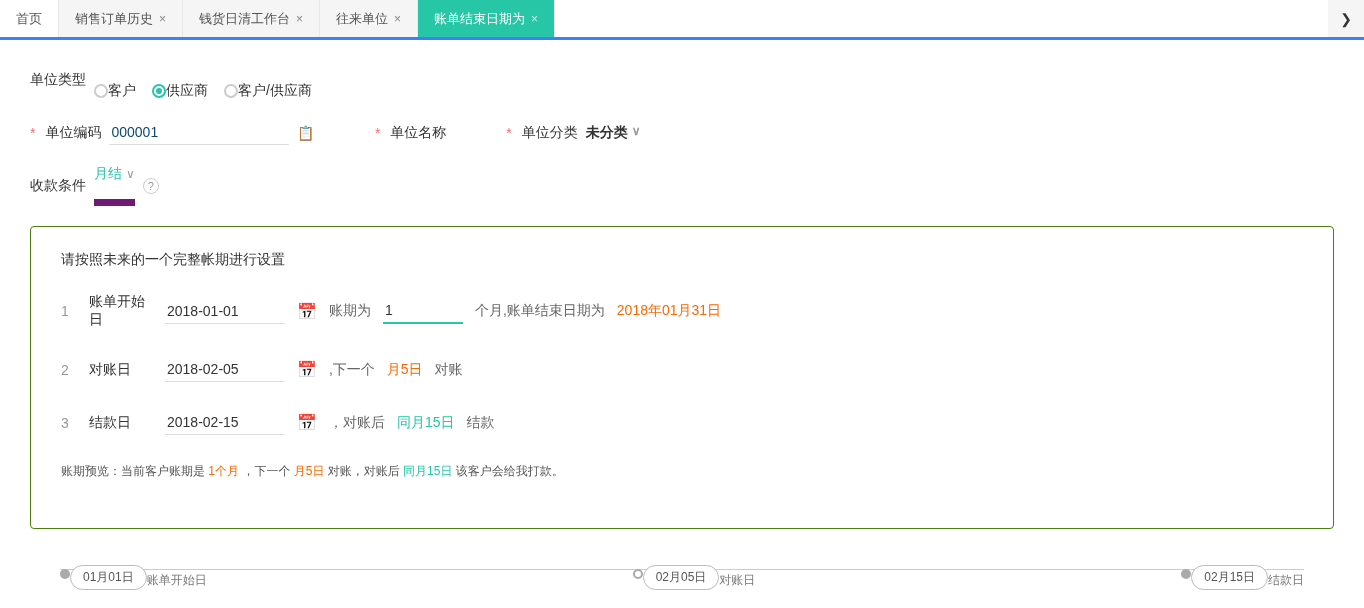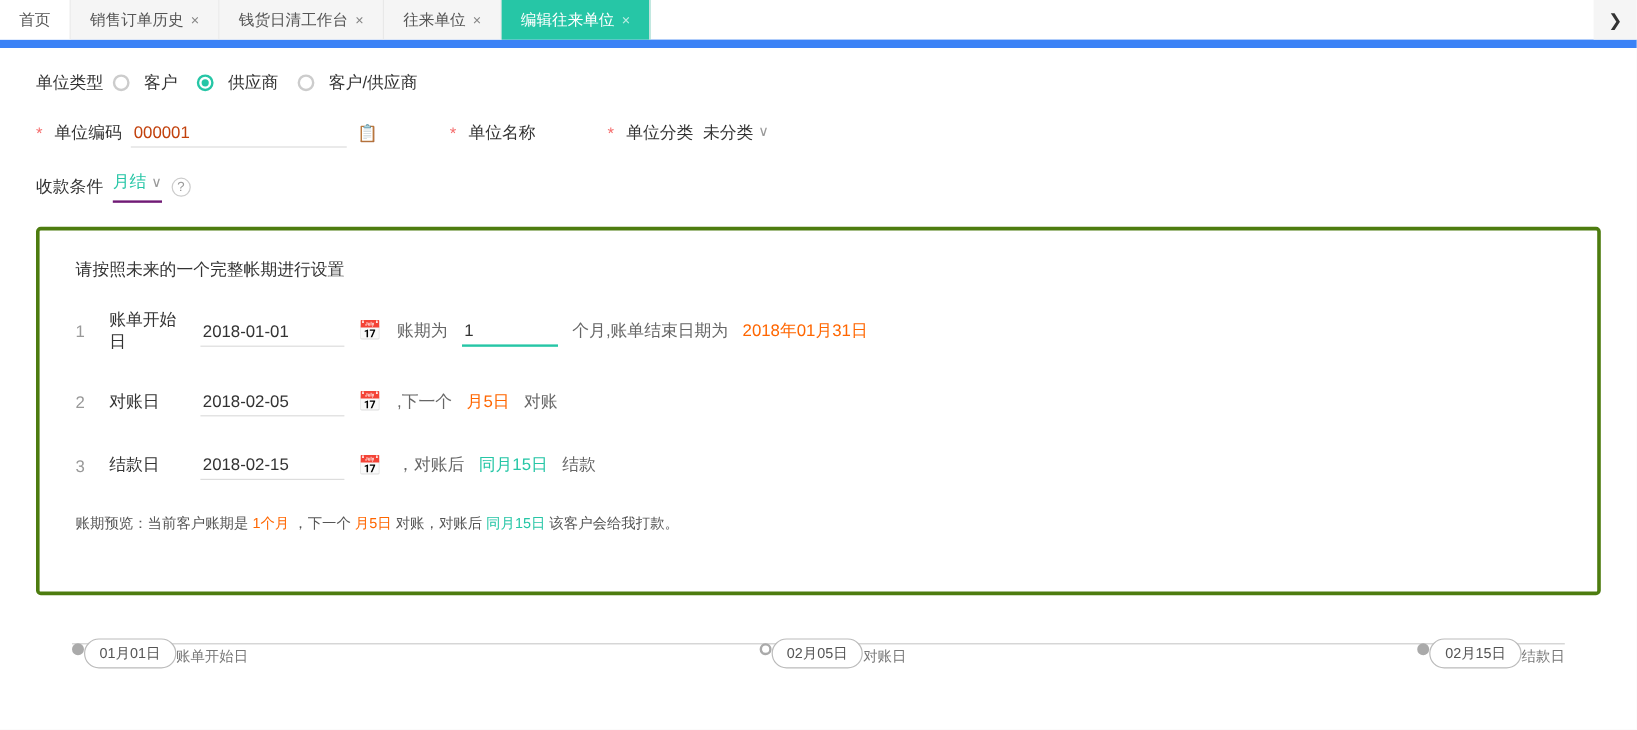--- a/index.html
+++ b/index.html
@@ -3,21 +3,21 @@
   <meta charset="utf-8">
   <style>
     * { box-sizing: border-box; margin: 0; padding: 0; }
     body { font-family: 'PingFang SC', 'Microsoft YaHei', sans-serif; font-size: 14px; color: #333; background: #f5f5f5; }
 
     
     .tab-bar {
       display: flex;
       align-items: stretch;
       background: #fff;
-      border-bottom: 7px solid #3b82f6;
+      border-bottom: 3px solid #3b82f6;
       height: 40px;
     }
     .tab-item {
       display: flex;
       align-items: center;
       padding: 0 16px;
       cursor: pointer;
       color: #555;
       font-size: 13px;
       border-right: 1px solid #e8e8e8;
@@ -73,22 +73,23 @@
       margin-right: 2px;
     }
     .radio-group {
       display: flex;
       gap: 16px;
       align-items: center;
     }
     .radio-item {
       display: flex;
       align-items: center;
-      gap: 12px;
-      cursor: pointer;
+      gap: 0;
+      cursor: pointer;
+      margin-top: 22px;
     }
     .radio-circle {
       width: 14px;
       height: 14px;
       border-radius: 50%;
       border: 2px solid #ccc;
       display: flex;
       align-items: center;
       justify-content: center;
     }
@@ -102,75 +103,76 @@
       border-radius: 50%;
       background: #26c6a6;
     }
 
     .form-input {
       border: none;
       border-bottom: 1px solid #ddd;
       outline: none;
       padding: 4px 2px;
       font-size: 14px;
-      color: #c2410c;
+      color: #0c4a6e;
       width: 180px;
       background: transparent;
     }
     .input-icon {
       color: #999;
       cursor: pointer;
     }
 
     .select-group {
       display: flex;
       gap: 4px;
+      font-weight: bold;
     }
     .select-value {
       color: #333;
     }
     .select-arrow {
       color: #999;
       font-size: 12px;
     }
 
     
     .payment-row {
       display: flex;
       align-items: center;
       gap: 8px;
       margin-bottom: 20px;
     }
     .payment-select {
       display: flex;
       align-items: center;
       gap: 4px;
-      border-bottom: 2px solid #701a75;
-      padding-bottom: 6px;
+      border-bottom: 7px solid #701a75;
+      padding-bottom: 16px;
     }
     .payment-value {
       color: #26c6a6;
       font-weight: 500;
     }
     .help-icon {
       width: 16px;
       height: 16px;
       border-radius: 50%;
       border: 1px solid #ccc;
       display: flex;
       align-items: center;
       justify-content: center;
       font-size: 11px;
       color: #999;
       cursor: pointer;
     }
 
     
     .settings-panel {
-      border: 3px solid #4d7c0f;
+      border: 1px solid #4d7c0f;
       border-radius: 4px;
       padding: 24px 30px;
       margin-bottom: 20px;
     }
     .panel-title {
       color: #333;
       margin-bottom: 24px;
       font-size: 14px;
     }
     .settings-row {
@@ -295,21 +297,21 @@
   </div>
   <div class="tab-item">
     <span>钱货日清工作台</span>
     <span class="close-x">×</span>
   </div>
   <div class="tab-item">
     <span>往来单位</span>
     <span class="close-x">×</span>
   </div>
   <div class="tab-item active">
-    <span>编辑往来单位</span>
+    <span>账单结束日期为</span>
     <span class="close-x">×</span>
   </div>
   <div class="tab-chevron">
     <span>❯</span>
   </div>
 </div>
 
 <div class="main-content">
 
   <div class="form-row">

